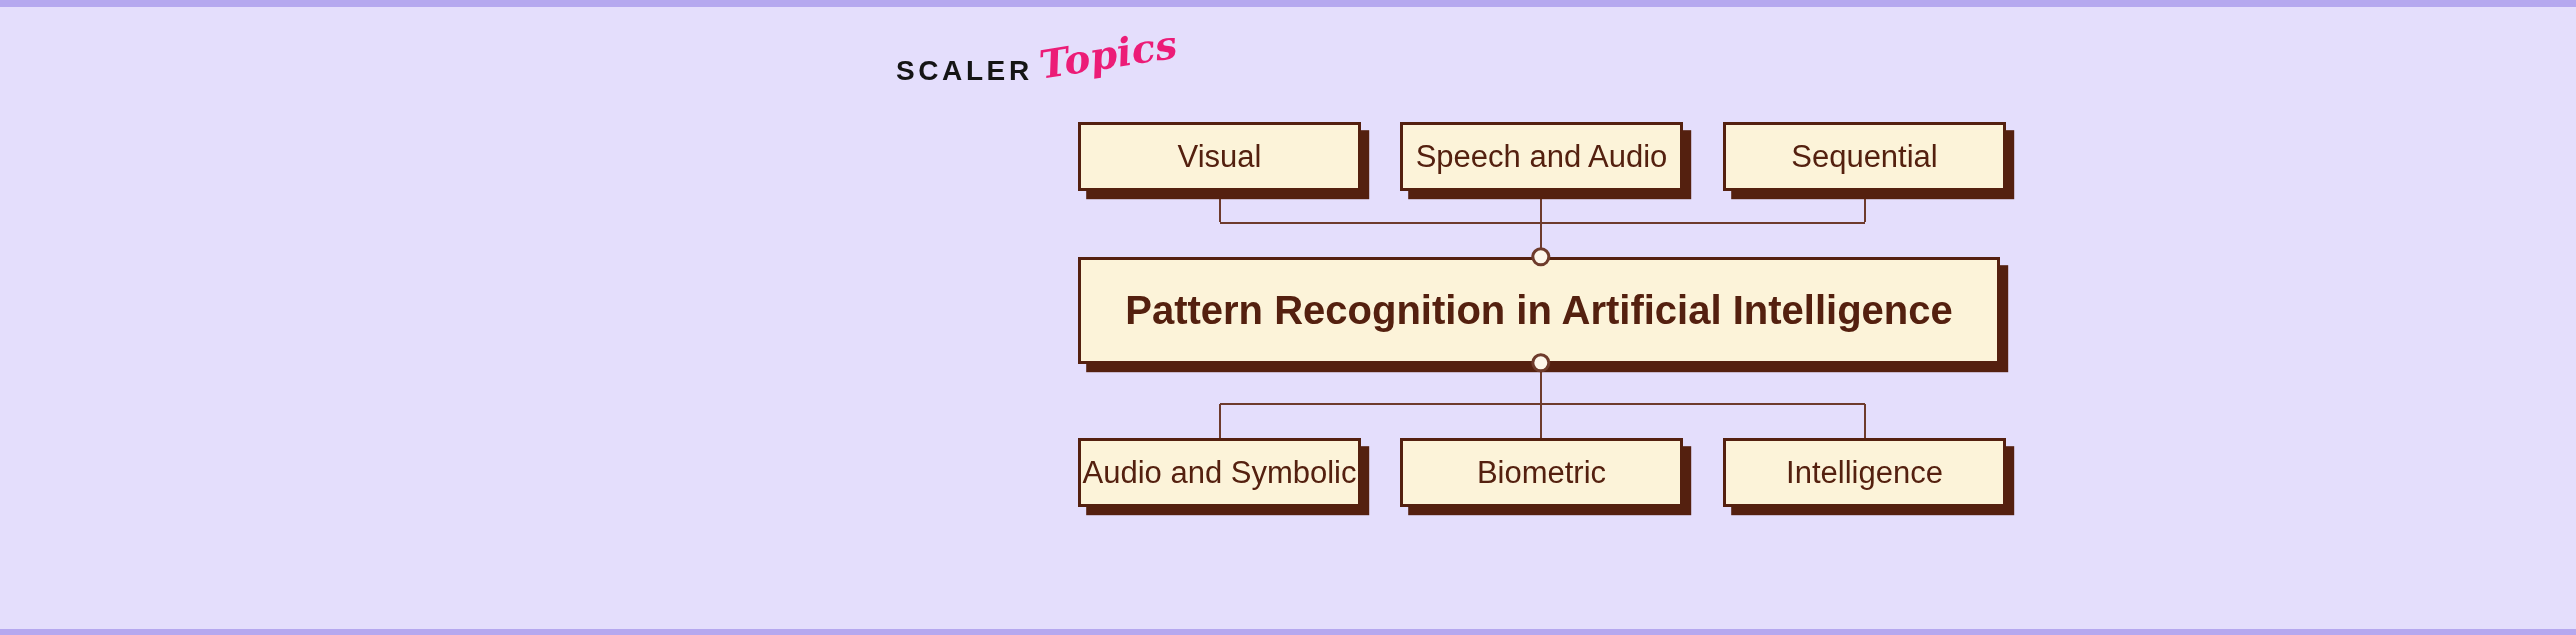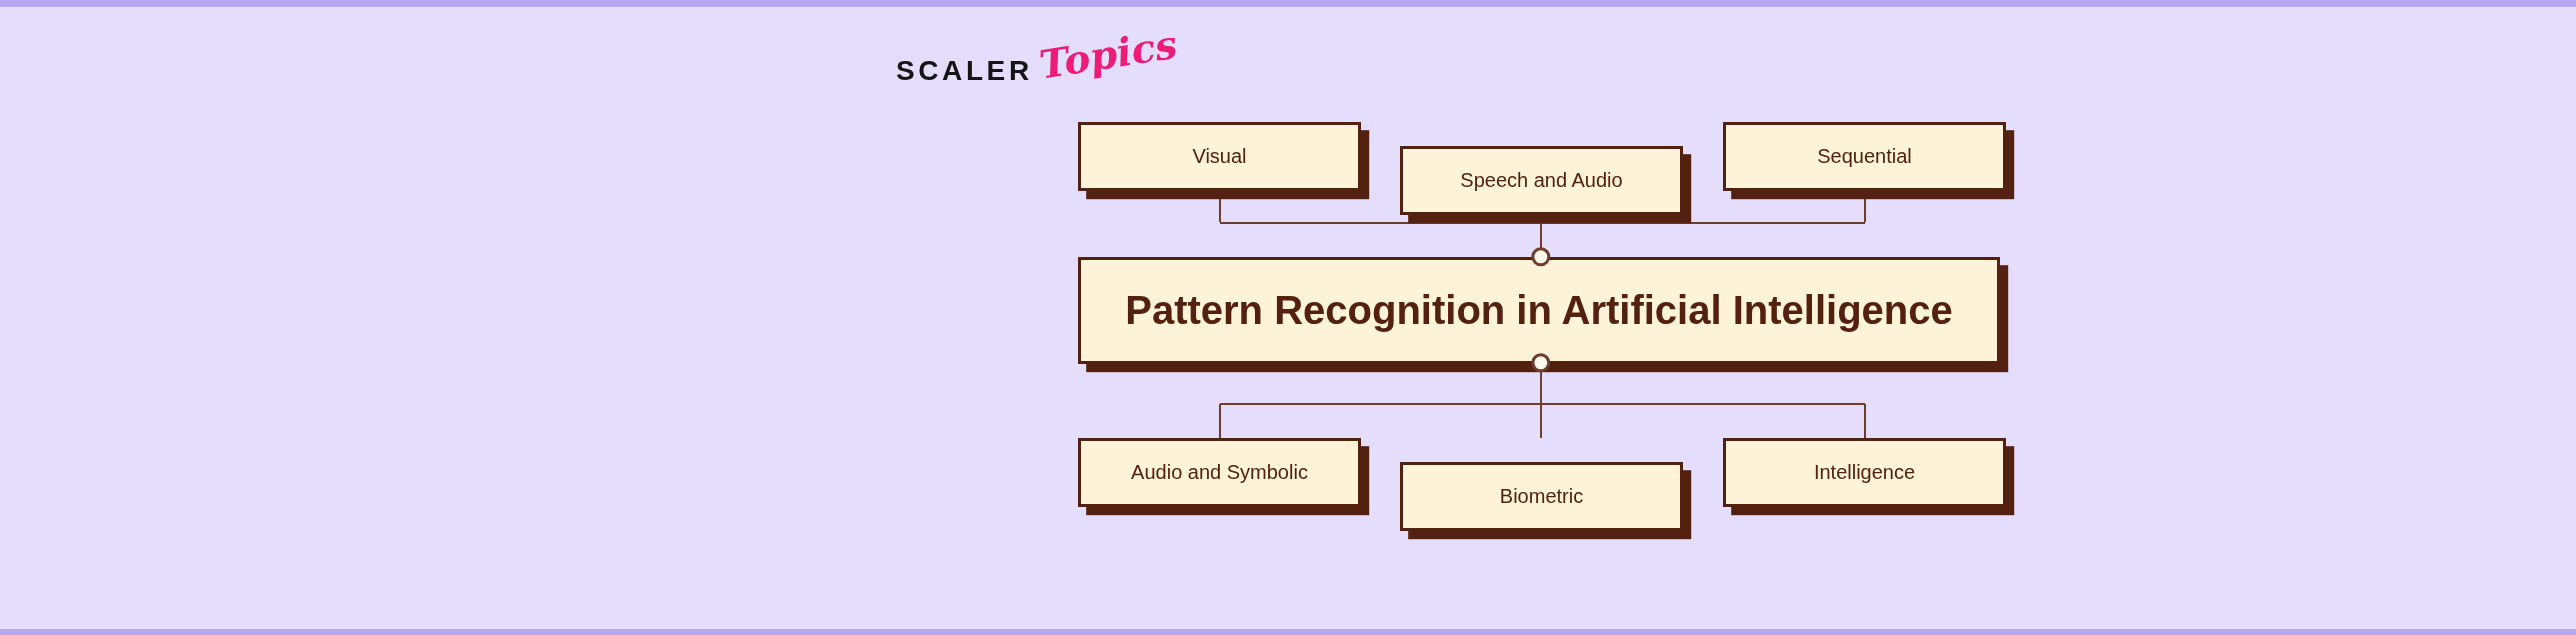--- a/index.html
+++ b/index.html
@@ -56,38 +56,38 @@
   .node {
     position: absolute;
     box-sizing: border-box;
     background: #fcf3d9;
     border: 3.1px solid #54200f;
     box-shadow: 8.2px 8.2px 0 #54200f;
     color: #54200f;
     display: flex;
     align-items: center;
     justify-content: center;
-    font-size: 20px;
+    font-size: 31px;
   }
   .node.small {
     width: 283px;
     height: 69px;
   }
   .node.center {
     left: 1078px;
     top: 257px;
     width: 922px;
     height: 107px;
     font-size: 40px;
     font-weight: 700;
   }
   .row-top .node { top: 122px; }
   .row-bottom .node { top: 438px; }
   .col-1 { left: 1078px; }
-  .col-2 { left: 1400px; margin-top: 24px; }
+  .col-2 { left: 1400px; }
   .col-3 { left: 1723px; }
 
   
   .line {
     position: absolute;
     background: #6e3b2c;
     z-index: 0;
   }
   .v { width: 2.1px; }
   .h { height: 2.1px; }

